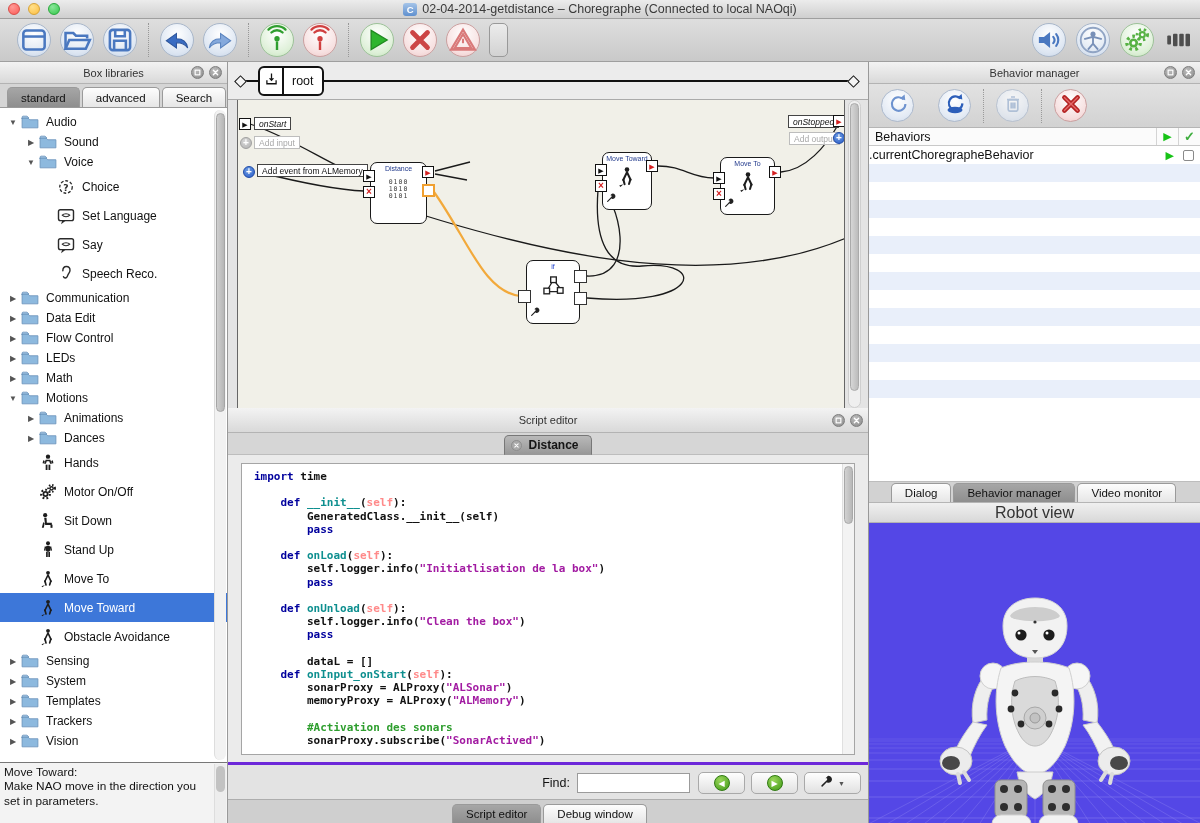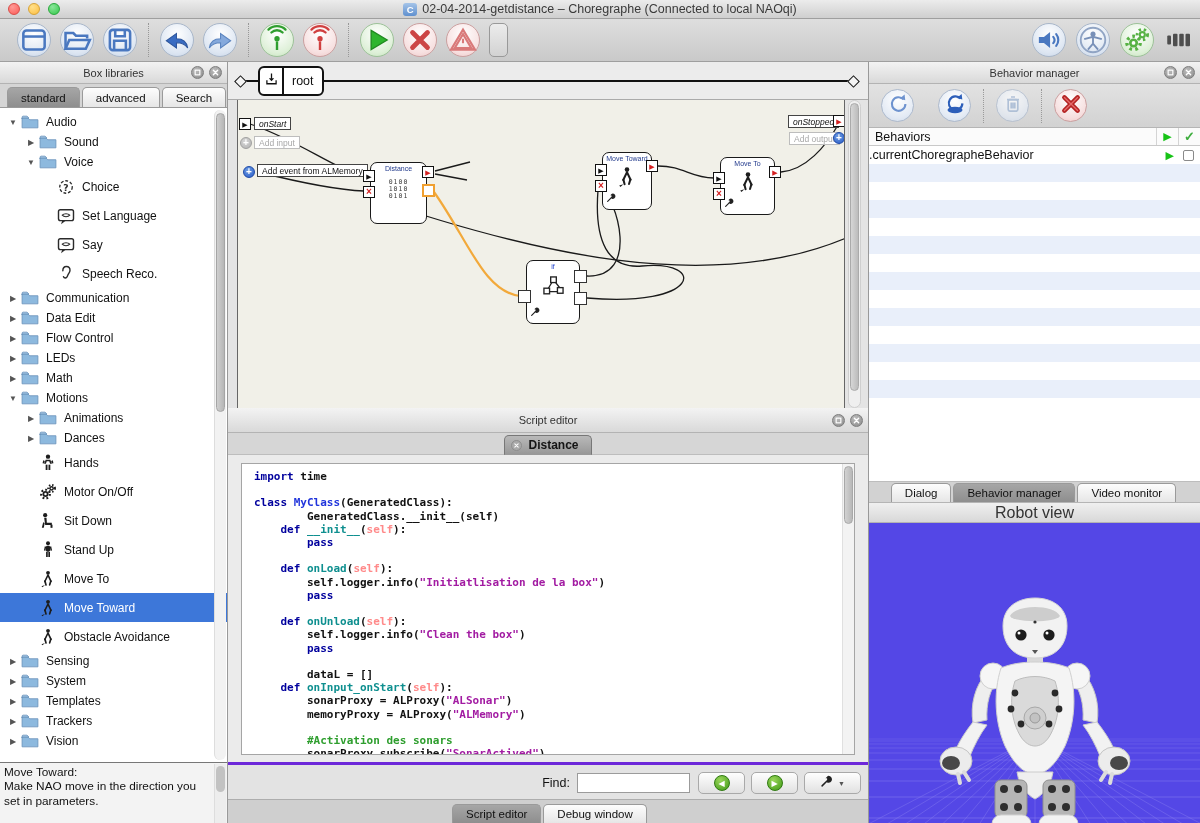--- a/index.html
+++ b/index.html
@@ -822,23 +822,22 @@
                   <path d="M2.6 2.6l4.8 4.8M7.4 2.6L2.6 7.4" stroke="#fff" stroke-width="1.5" stroke-linecap="round"></path>
                 </svg></span>
             </span>
           <span>Distance</span>
         </div>
       </div>
       <div class="codewrap">
         <div class="codebox" id="code">
             <div class="cl"><span class="k">import</span><span class="p"> time</span></div>
             <div class="cl">&nbsp;</div>
-            <div class="cl"><span class="k">class</span><span class="p"> </span><span class="n">MyClass</span><span class="p">(GeneratedClass):</span></div>
+            <div class="cl"><span class="p">    </span><span class="k">def</span><span class="p"> </span><span class="f">__init__</span><span class="p">(</span><span class="s">self</span><span class="p">):</span></div>
             <div class="cl"><span class="p">        GeneratedClass.__init__(self)</span></div>
-            <div class="cl"><span class="p">    </span><span class="k">def</span><span class="p"> </span><span class="f">__init__</span><span class="p">(</span><span class="s">self</span><span class="p">):</span></div>
             <div class="cl"><span class="p">        </span><span class="k">pass</span></div>
             <div class="cl">&nbsp;</div>
             <div class="cl"><span class="p">    </span><span class="k">def</span><span class="p"> </span><span class="f">onLoad</span><span class="p">(</span><span class="s">self</span><span class="p">):</span></div>
             <div class="cl"><span class="p">        self.logger.info(</span><span class="t">"Initiatlisation de la box"</span><span class="p">)</span></div>
             <div class="cl"><span class="p">        </span><span class="k">pass</span></div>
             <div class="cl">&nbsp;</div>
             <div class="cl"><span class="p">    </span><span class="k">def</span><span class="p"> </span><span class="f">onUnload</span><span class="p">(</span><span class="s">self</span><span class="p">):</span></div>
             <div class="cl"><span class="p">        self.logger.info(</span><span class="t">"Clean the box"</span><span class="p">)</span></div>
             <div class="cl"><span class="p">        </span><span class="k">pass</span></div>
             <div class="cl">&nbsp;</div>

